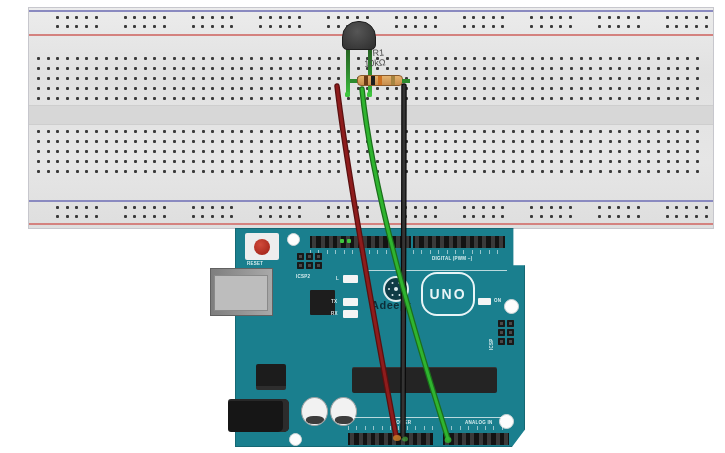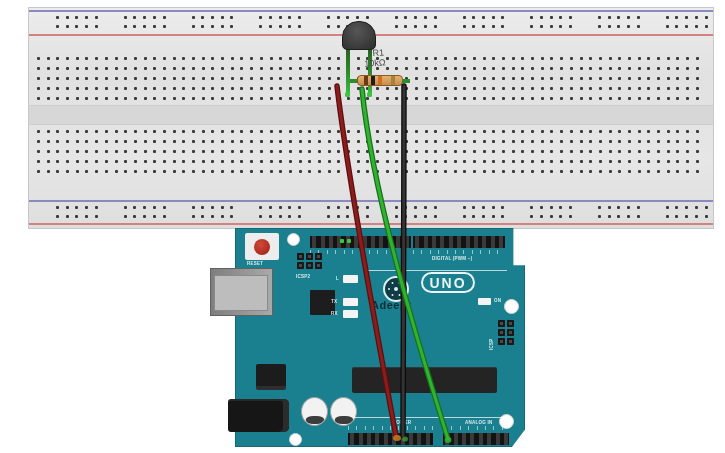--- a/index.html
+++ b/index.html
@@ -62,21 +62,21 @@
   .micro.vert{transform:rotate(-90deg) scale(.5);transform-origin:0 0;}
   .led-rect{width:15px;height:8px;background:#f4f4f4;border-radius:1px;}
   .silk{background:rgba(255,255,255,.7);height:1px;}
   .gear{left:148px;top:48px;width:26px;height:26px;border-radius:50%;
     border:2px solid #dfeef0;background:#0f3c46;}
   .gear::after{content:"";position:absolute;left:9px;top:9px;width:4px;height:4px;border-radius:50%;
     background:#dfeef0;box-shadow:7px 0 0 -1px #dfeef0,-7px 0 0 -1px #dfeef0,
       3.5px 6px 0 -1px #dfeef0,-3.5px 6px 0 -1px #dfeef0,
       3.5px -6px 0 -1px #dfeef0,-3.5px -6px 0 -1px #dfeef0;}
   .brand-text{left:136px;top:71px;font-size:11px;font-weight:bold;color:#0d2e38;letter-spacing:.5px;}
-  .uno-badge{left:186px;top:44px;width:54px;height:21px;border:2.5px solid #e9f5f7;border-radius:16px;
+  .uno-badge{left:186px;top:44px;width:54px;height:44px;border:2.5px solid #e9f5f7;border-radius:16px;
     display:flex;align-items:center;justify-content:center;
     color:#e9f5f7;font-size:14px;font-weight:bold;letter-spacing:2px;}
   .chip-sm{left:75px;top:62px;width:25px;height:25px;background:#1d1d1d;border-radius:1px;}
   .vreg{left:21px;top:136px;width:30px;height:26px;background:#1c1c1c;border-radius:2px;
     border-bottom:4px solid #2e2e2e;}
   .main-ic{left:117px;top:139px;width:145px;height:26px;background:#242424;border-radius:2px;
     box-shadow:inset 0 1px 0 rgba(255,255,255,.08);}
   .cap{width:27px;height:29px;border-radius:50%;background:#f2f2f2;border:1px solid #9aa0a2;overflow:hidden;}
   .cap::after{content:"";position:absolute;left:4px;bottom:1px;width:18px;height:8px;
     background:#3c3c3c;border-radius:40%;}

